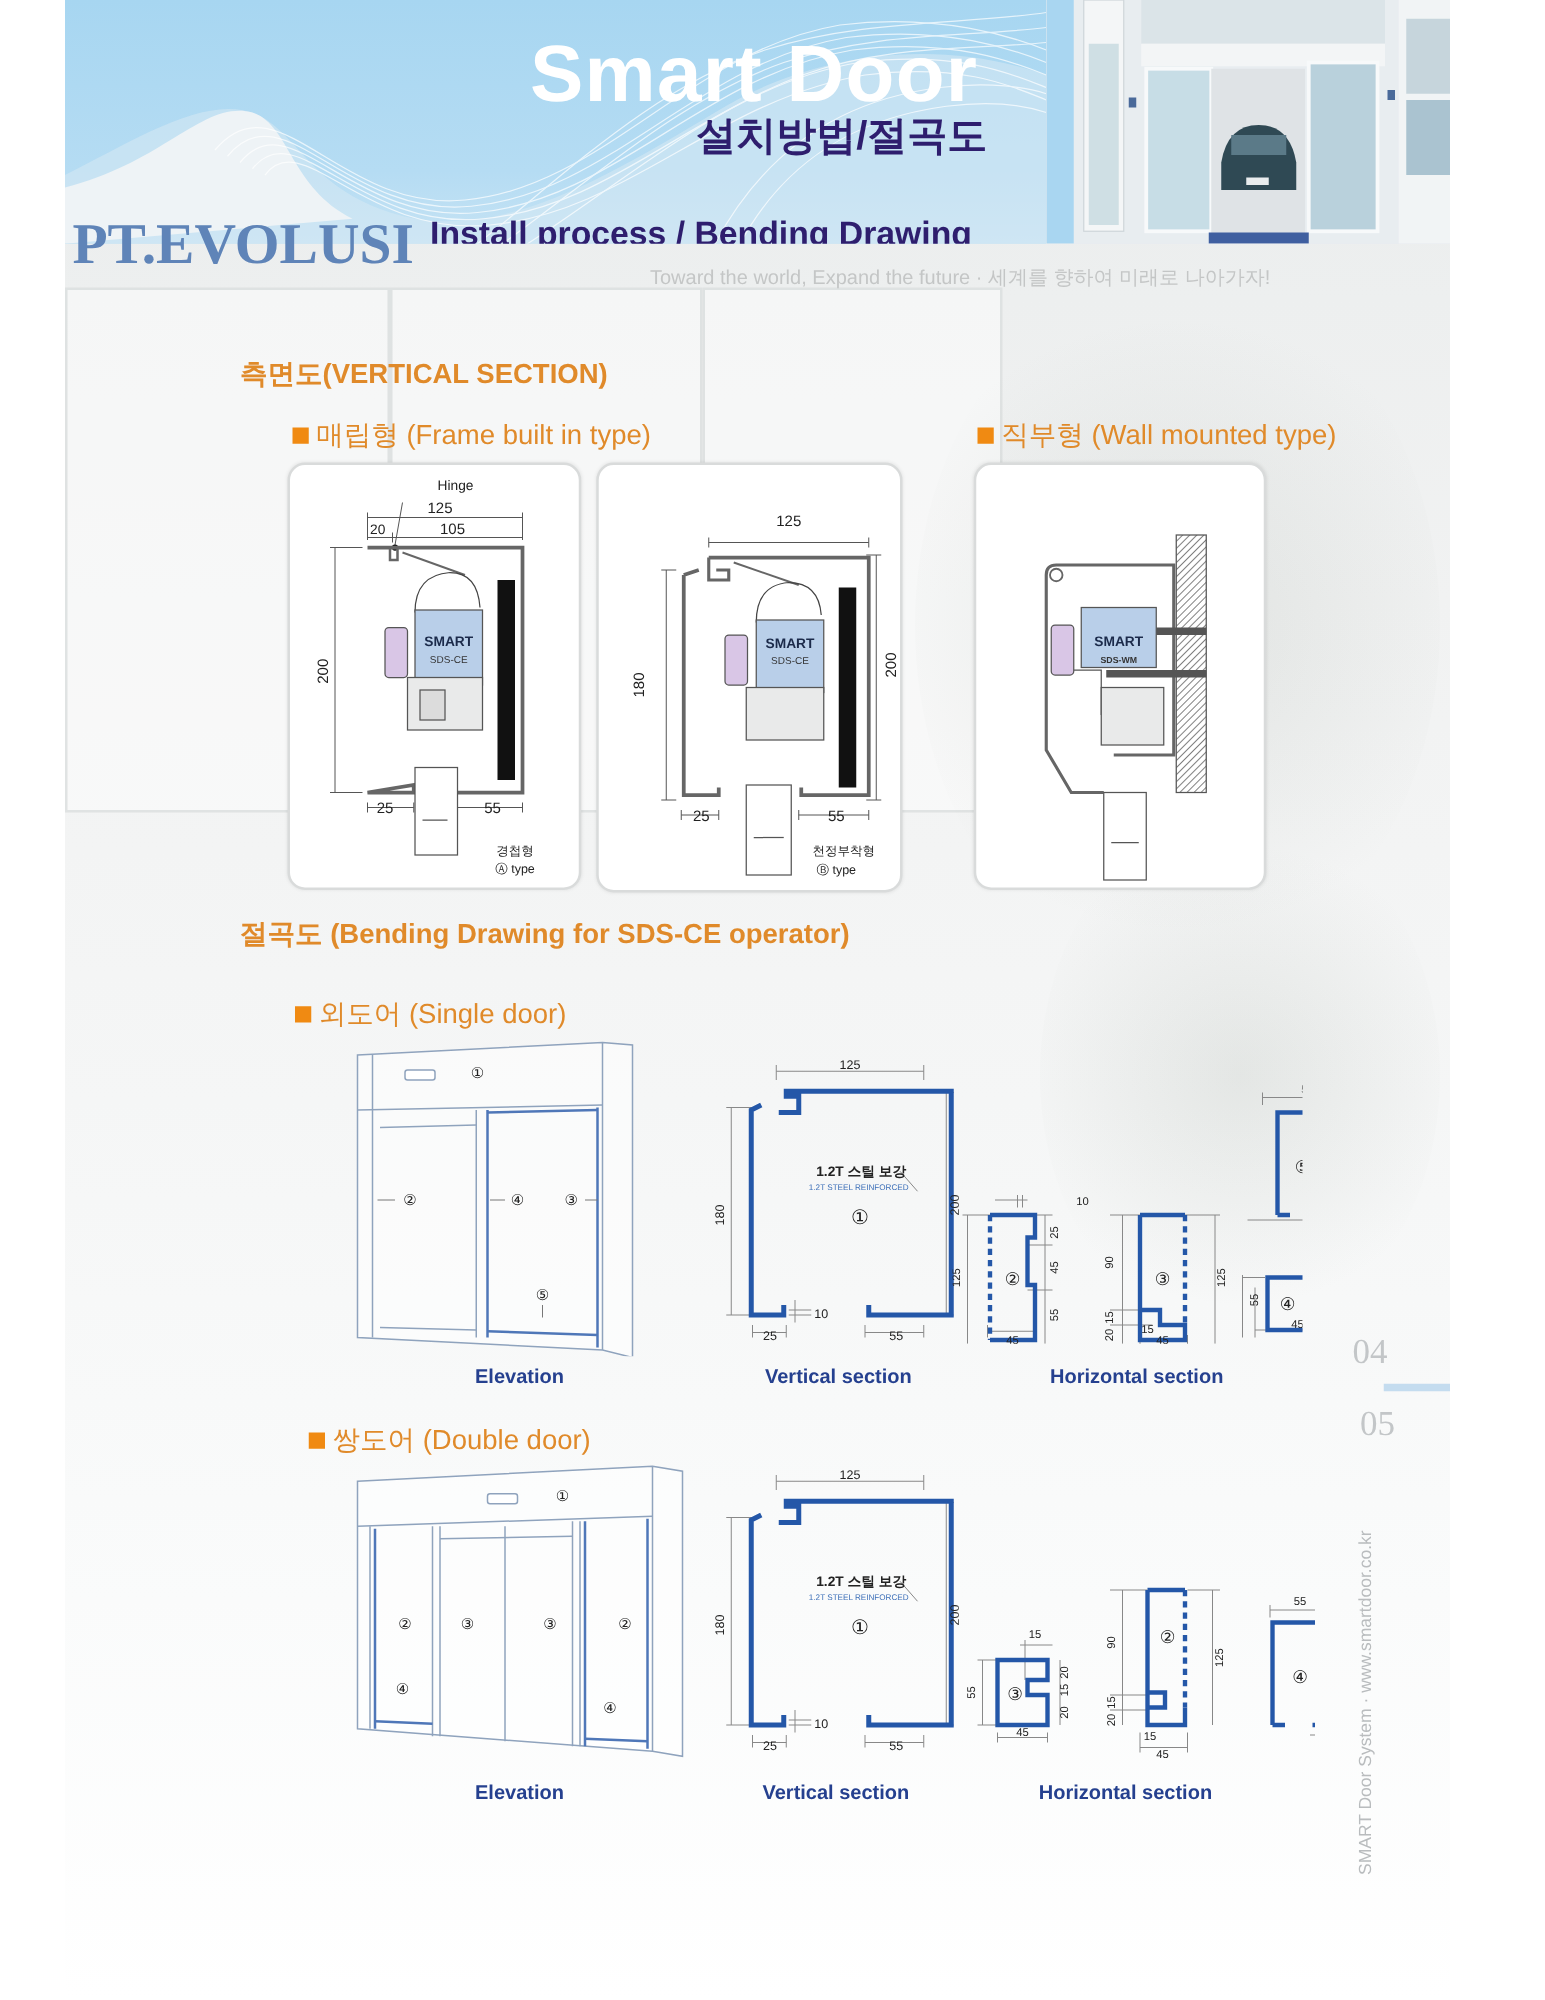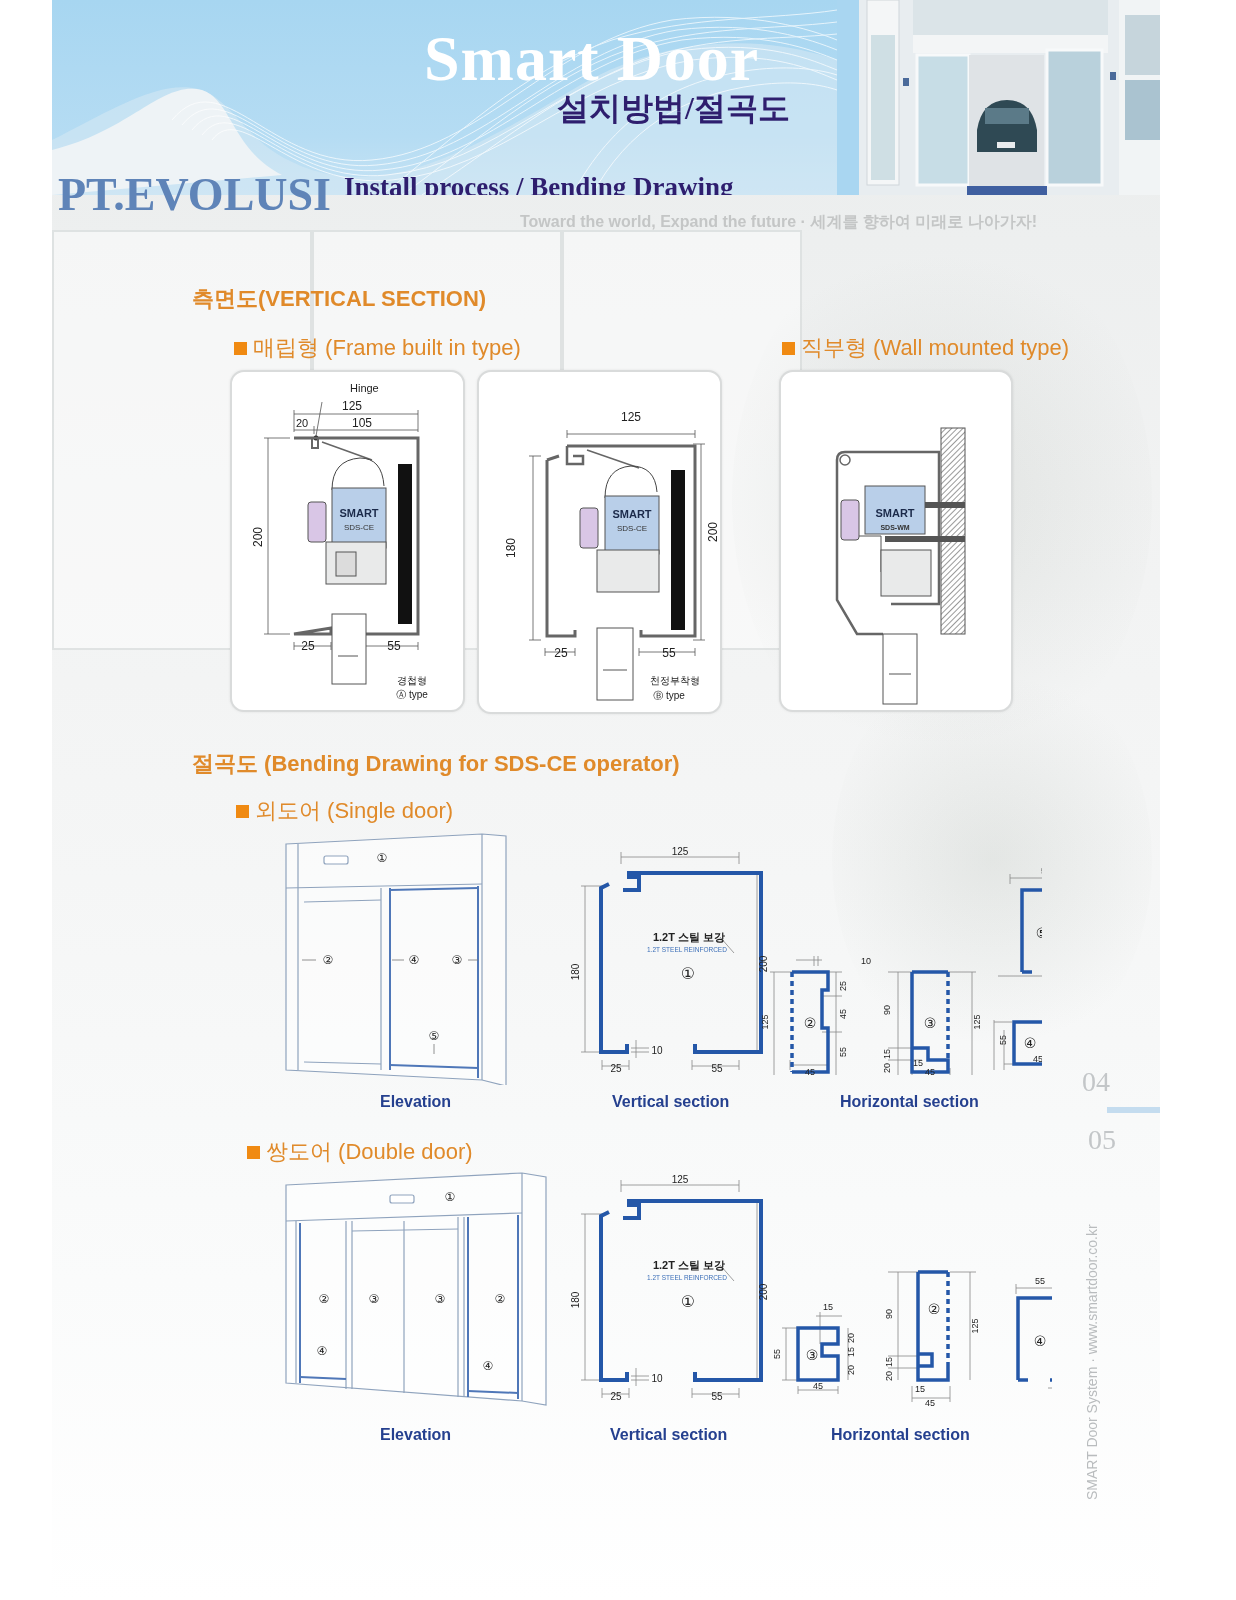--- a/index.html
+++ b/index.html
@@ -3,28 +3,28 @@
 <meta charset="utf-8">
 <style>
   * { box-sizing: border-box; margin: 0; padding: 0; }
   html, body { width: 1236px; height: 1600px; background: #ffffff; overflow: hidden; }
   body { position: relative; font-family: "Liberation Sans", "DejaVu Sans", sans-serif; }
   .page { position: absolute; left: 52px; top: 0; width: 1108px; height: 1600px;
           background: linear-gradient(180deg, #e9ecec 0%, #f1f2f2 30%, #f5f6f6 55%, #fafbfb 80%, #ffffff 100%); overflow: hidden; }
   .bg-window { position: absolute; background: rgba(255,255,255,0.45); border: 2px solid rgba(200,205,205,0.5); }
   .bg-tree { position: absolute; border-radius: 50%; background: radial-gradient(circle, rgba(150,160,150,0.18), rgba(150,160,150,0) 70%); }
   .banner { position: absolute; left: 0; top: 0; width: 785px; height: 195px;
-            background: linear-gradient(180deg, #a7d6f1 0%, #b5dcf3 70%, #c6e3f4 100%); overflow: hidden; font-family: Liberation Serif, serif; }
+            background: linear-gradient(180deg, #a7d6f1 0%, #b5dcf3 70%, #c6e3f4 100%); overflow: hidden; }
   .banner-wave { position: absolute; left: 0; top: 0; }
   .banner-photo { position: absolute; left: 785px; top: 0; width: 323px; height: 195px; background: #e6ecef; overflow: hidden; }
   .title-main { position: absolute; left: 372px; top: 22px; font-size: 64px; font-weight: bold; color: #ffffff; letter-spacing: 1px; white-space: nowrap; }
   .title-kr { position: absolute; left: 505px; top: 87px; font-size: 32px; font-weight: bold; color: #2e1e6e; white-space: nowrap; }
   .title-en { position: absolute; left: 292px; top: 126px; font-size: 27px; font-weight: bold; color: #2e1e6e; white-space: nowrap; margin-top: 46px; }
   .logo { position: absolute; left: 6px; top: 168px; font-family: "Liberation Serif", "DejaVu Serif", serif; font-size: 46px; font-weight: bold; color: #5f84b8; letter-spacing: 0px; white-space: nowrap; }
-  .slogan { position: absolute; left: 468px; top: 212px; font-size: 16px; font-weight: bold; color: #c4c6c6; white-space: nowrap; }
+  .slogan { position: absolute; left: 468px; top: 212px; font-size: 16px; font-weight: normal; color: #c4c6c6; white-space: nowrap; }
   .section-title { position: absolute; font-size: 22px; font-weight: bold; color: #e08a2a; white-space: nowrap; }
   .sub-title { position: absolute; font-size: 22px; color: #e08a2a; white-space: nowrap; display: flex; align-items: center; gap: 6px; }
   .sq { display: inline-block; width: 13px; height: 13px; background: #f08a12; }
   .card { position: absolute; background: #ffffff; border: 2px solid #d9dbdb; border-radius: 14px; box-shadow: 0 0 3px rgba(0,0,0,0.08); padding-left: 24px; }
   .card svg { position: absolute; left: 0; top: 0; }
   .caption { position: absolute; font-size: 16px; font-weight: bold; color: #25408f; white-space: nowrap; }
   .draw { position: absolute; }
   .pg-num { position: absolute; font-family: "Liberation Serif", "DejaVu Serif", serif; font-size: 28px; color: #c3c6c8; }
   .pg-bar { position: absolute; left: 1055px; top: 1107px; width: 53px; height: 6px; background: #c4dcef; }
   .vert-text { position: absolute; left: 1032px; top: 1500px; transform-origin: 0 0; transform: rotate(-90deg);
@@ -203,21 +203,21 @@
       <rect x="60" y="128" width="18" height="40" rx="3" fill="#d9c6e6" stroke="#555"></rect>
       <path d="M78,164 L100,164 L100,200" fill="none" stroke="#555"></path>
       <rect x="100" y="178" width="50" height="46" fill="#e9eaea" stroke="#555"></rect>
       <rect x="102" y="262" width="34" height="70" fill="#fff" stroke="#555"></rect>
       <line x1="108" y1="302" x2="130" y2="302" stroke="#555"></line>
       <text class="t" x="114" y="145" font-size="11" font-weight="bold" text-anchor="middle" fill="#1b2a4a">SMART</text>
       <text class="t" x="114" y="158" font-size="7" font-weight="bold" text-anchor="middle" fill="#333">SDS-WM</text>
     </svg>
   </div>
 
-  <div class="section-title" style="left:140px;top:749px;text-align:right;">절곡도 (Bending Drawing for SDS-CE operator)</div>
+  <div class="section-title" style="left:140px;top:732px;text-align:right;">절곡도 (Bending Drawing for SDS-CE operator)</div>
 
   <div class="sub-title" style="left:184px;top:796px;">
     <span class="sq"></span>
     <span>외도어 (Single door)</span>
   </div>
 
   <svg class="draw" style="left:230px;top:830px;" width="230" height="255">
     <g fill="#f5f7f9" stroke="#8fa3bd" stroke-width="1.2">
       <path d="M4,14 L200,4 L224,6 L224,256 L200,250 L4,240 Z" fill="rgba(255,255,255,0.5)"></path>
       <line x1="200" y1="4" x2="200" y2="250"></line>

